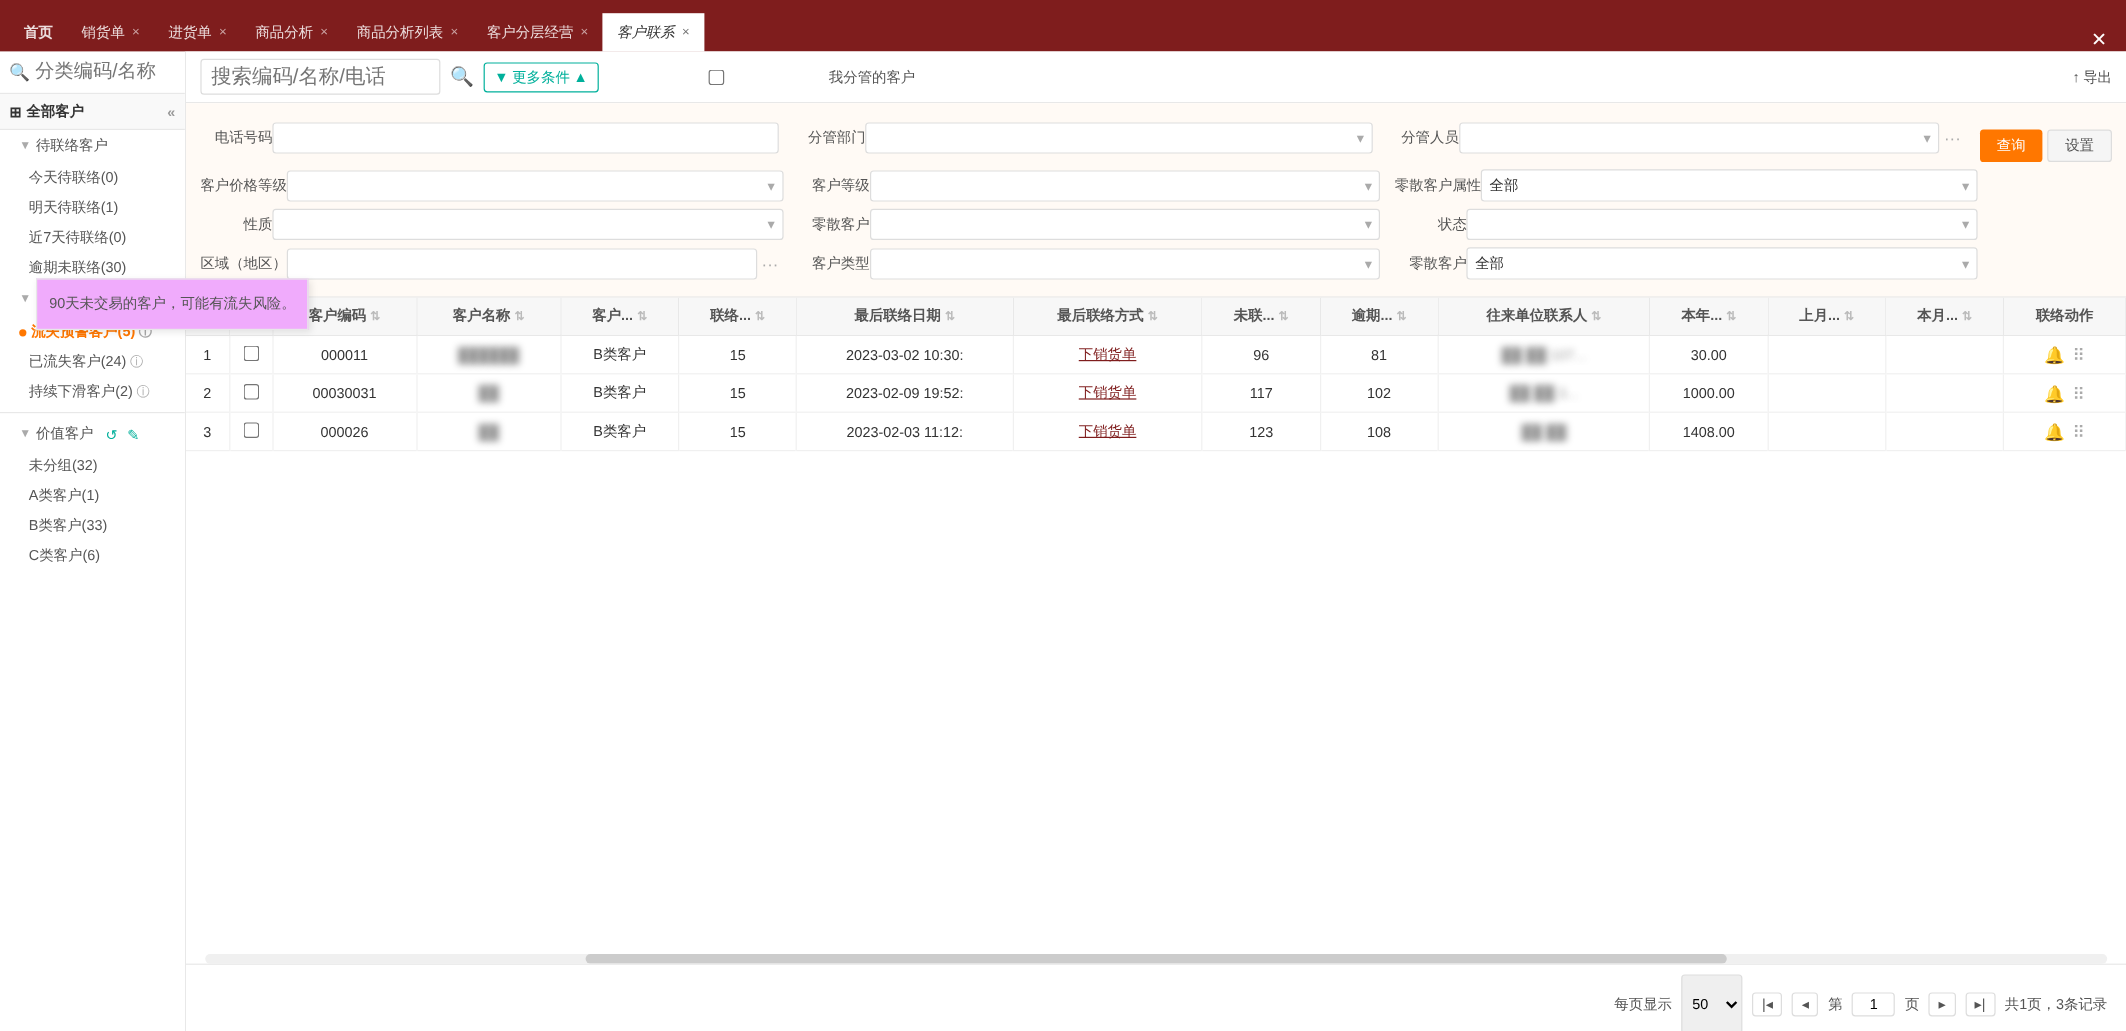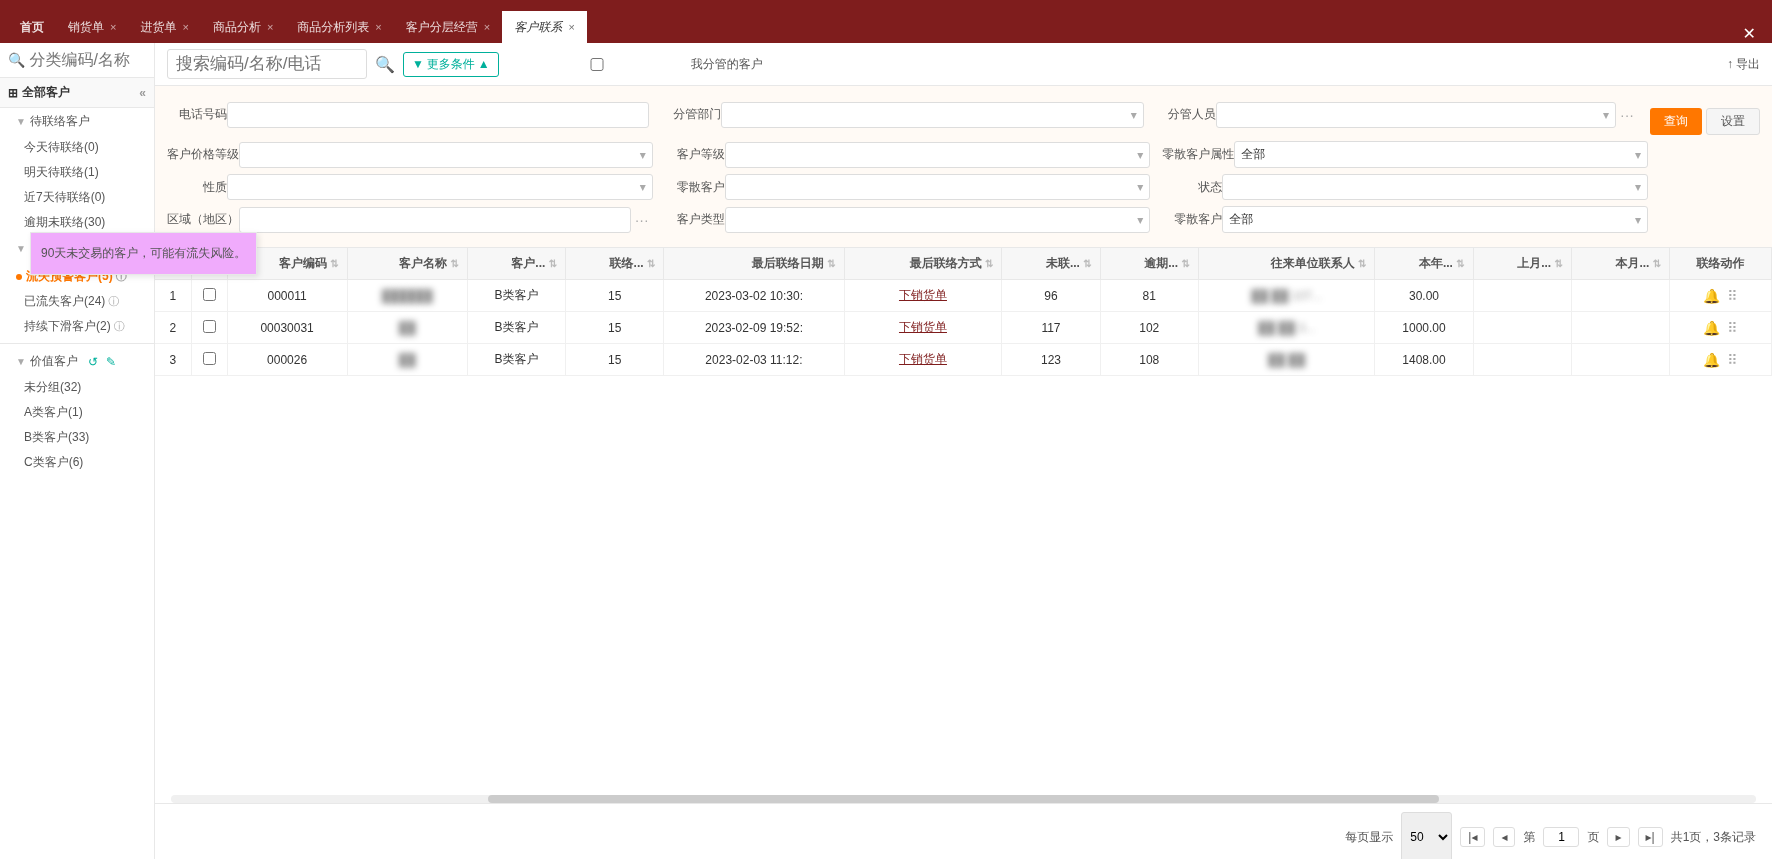--- a/index.html
+++ b/index.html
@@ -288,21 +288,20 @@
       padding: 7px 8px;
       text-align: center;
       color: #555;
       white-space: nowrap;
       position: sticky;
       top: 0;
       z-index: 10;
     }
     thead th.sortable {
       cursor: pointer;
-      text-align: right;
     }
     thead th .sort-icon {
       color: #bbb;
       font-size: 10px;
     }
     tbody tr {
       border-bottom: 1px solid #f0f0f0;
     }
     tbody td {
       padding: 7px 8px;

